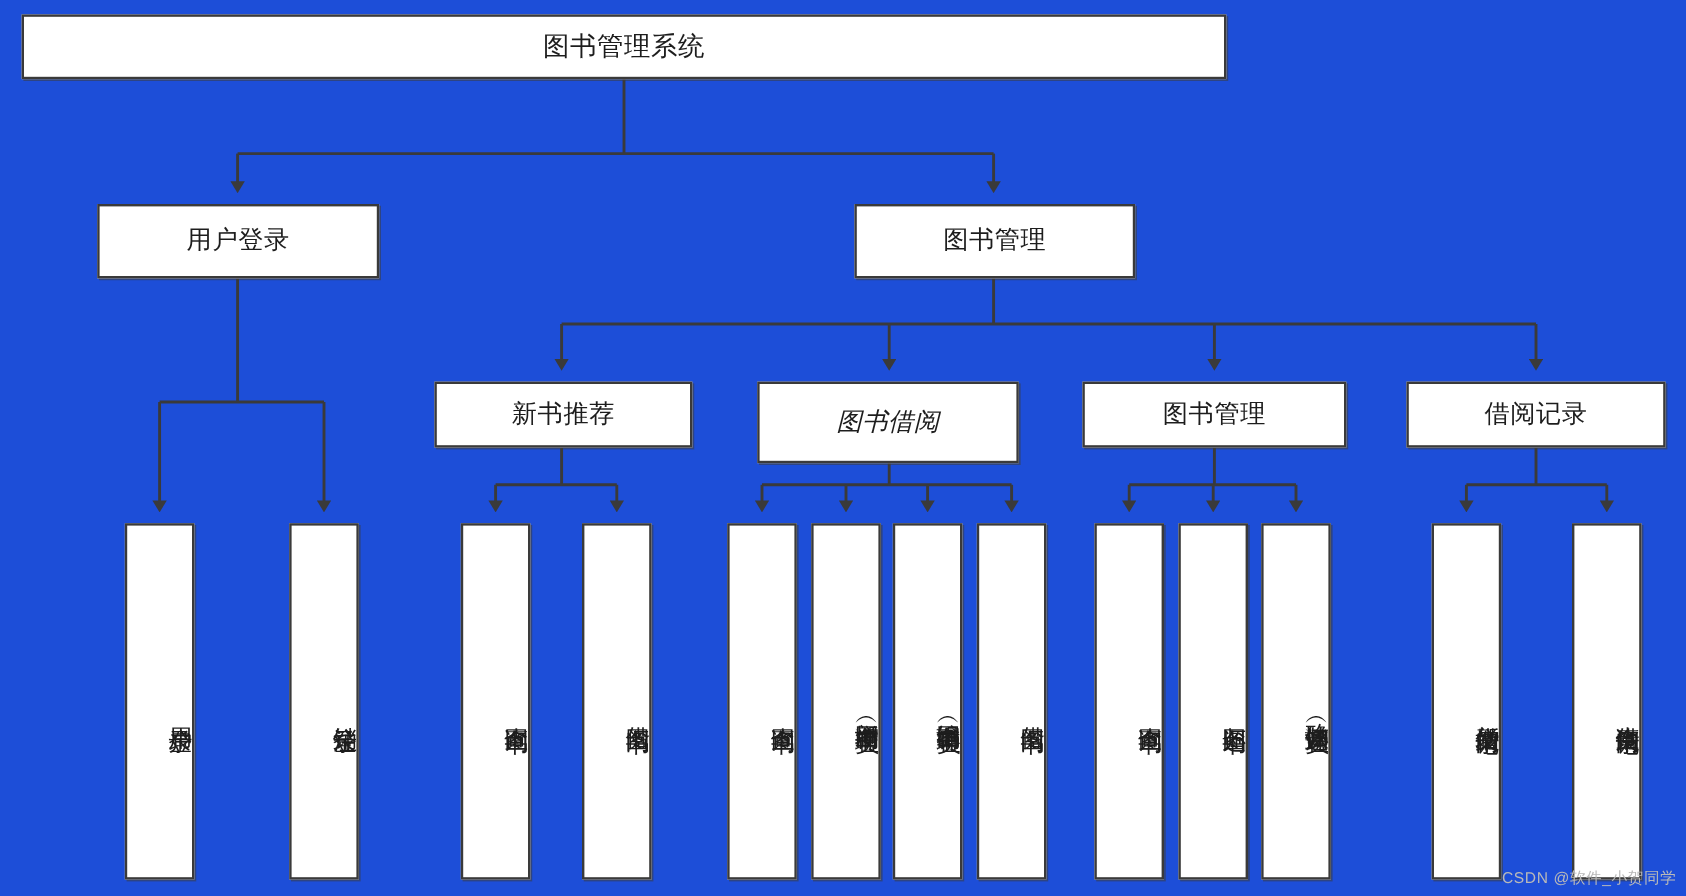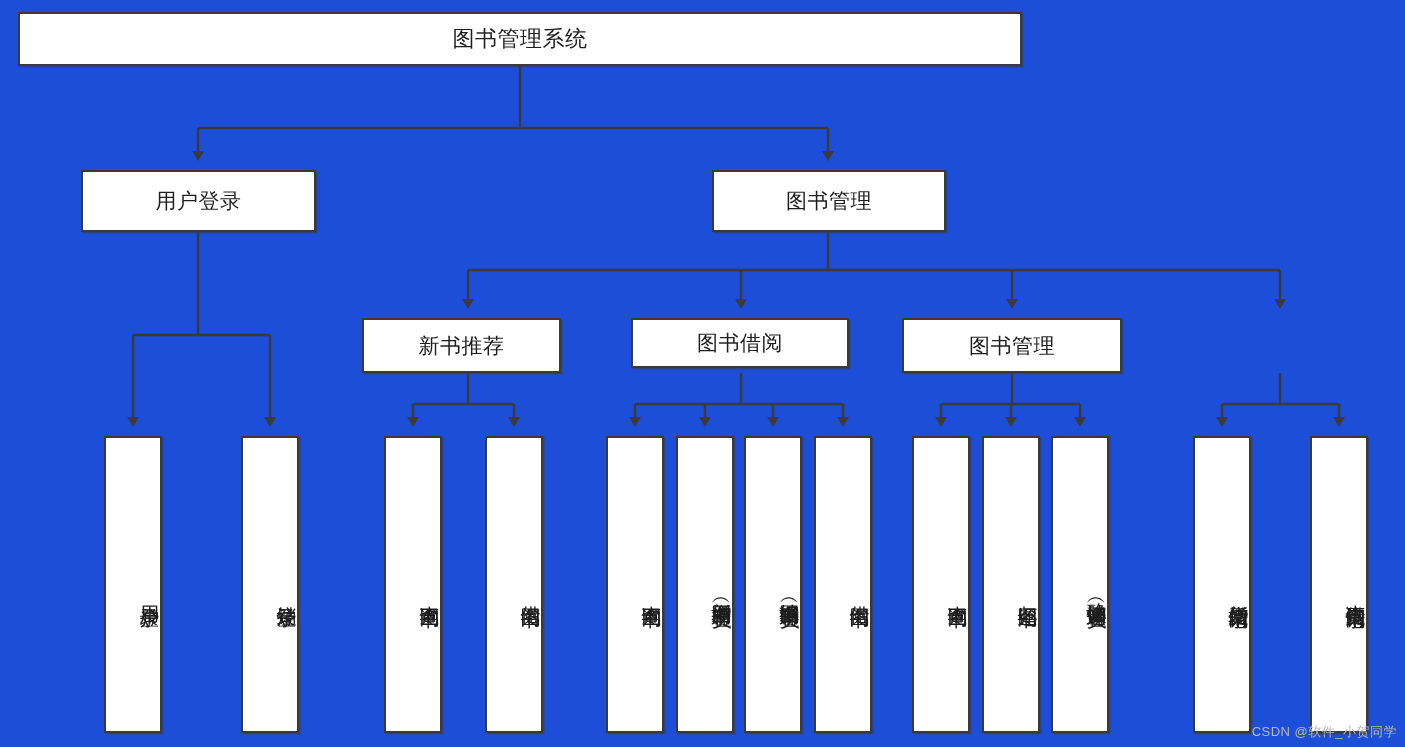--- a/index.html
+++ b/index.html
@@ -132,32 +132,35 @@
   </div>
 
   <div class="node horiz" style="left:81px; top:170px; width:235px; height:62px;">
     <span>用户登录</span>
   </div>
 
   <div class="node horiz" style="left:712px; top:170px; width:234px; height:62px;">
     <span>图书管理</span>
   </div>
 
-  <div class="node horiz" style="left:362px; top:318px; width:199px; height:55px;">
+  <div class="node horiz" style="left:362px; top:318px; width:215px; height:55px;">
     <span>新书推荐</span>
   </div>
 
-  <div class="node horiz" style="left:631px; top:318px; width:218px; height:50px;">
+  <div class="node horiz" style="left:631px; top:318px; width:218px; height:68px;font-style:italic;">
     <span>图书借阅</span>
   </div>
 
   <div class="node horiz" style="left:902px; top:318px; width:220px; height:55px;">
     <span>图书管理</span>
   </div>
 
+  <div class="node horiz" style="left:1172px; top:318px; width:216px; height:55px;">
+    <span>借阅记录</span>
+  </div>
 
   <div class="node vert" style="left:104px; top:436px; width:58px; height:297px;">
     <span class="vlabel">用户登录</span>
   </div>
 
   <div class="node vert" style="left:241px; top:436px; width:58px; height:297px;">
     <span class="vlabel">注销登录</span>
   </div>
 
   <div class="node vert" style="left:384px; top:436px; width:58px; height:297px;">

